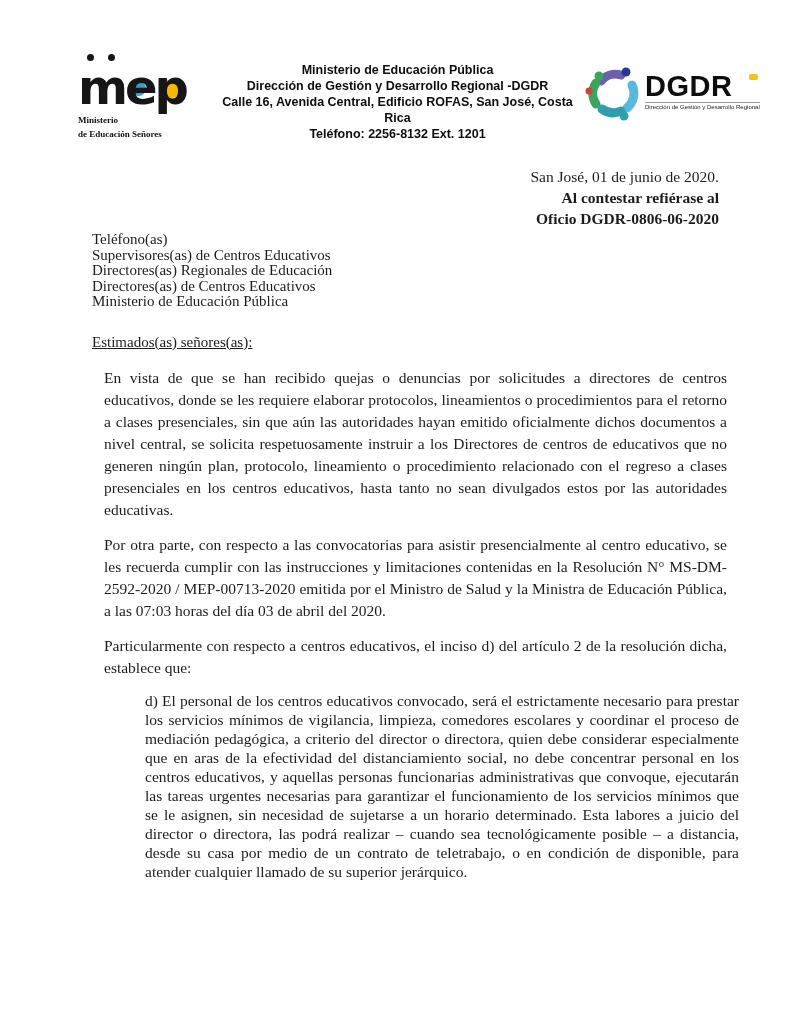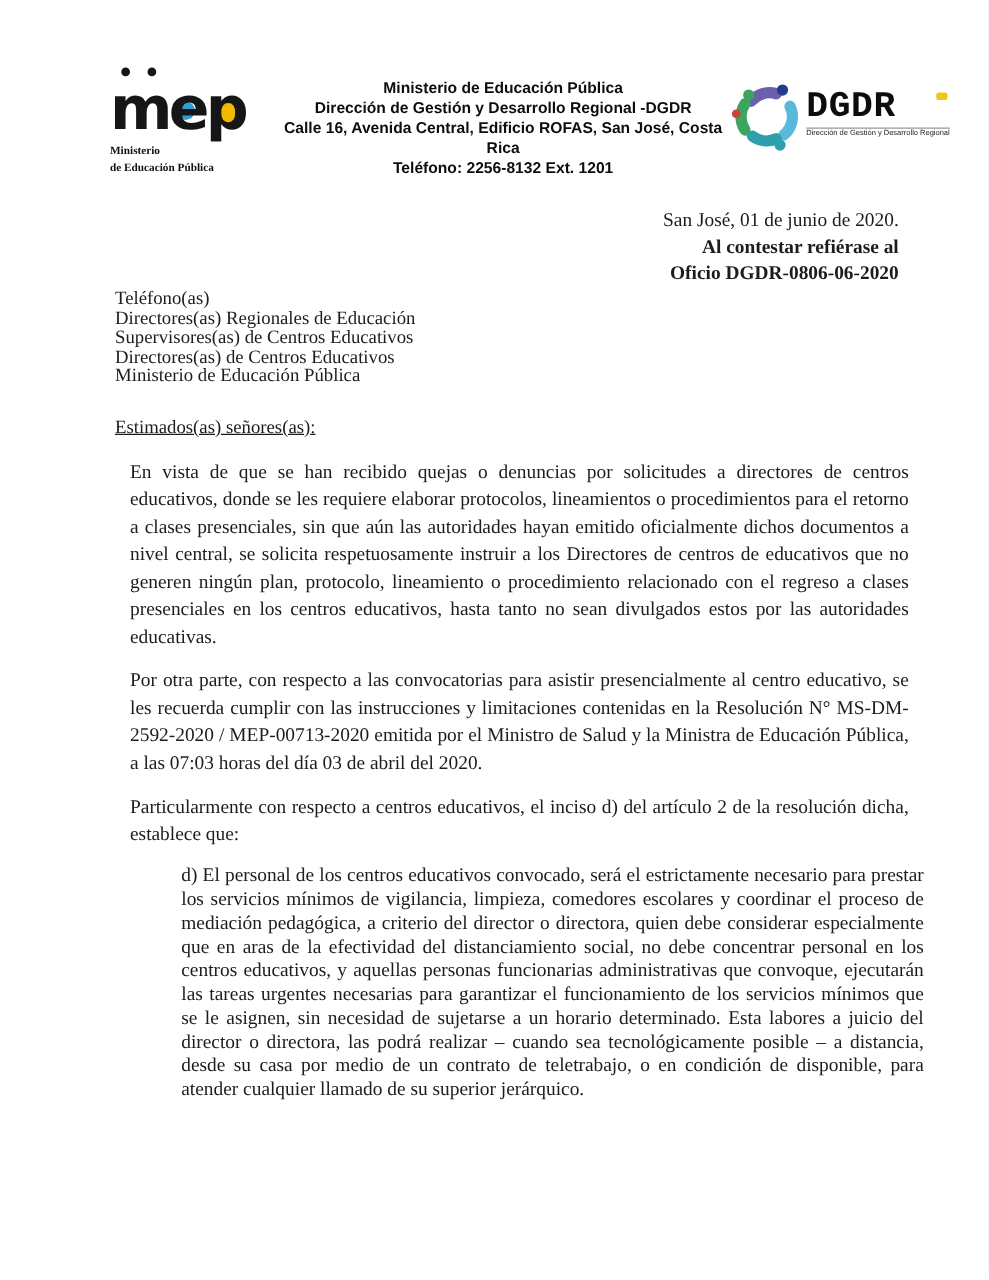--- a/index.html
+++ b/index.html
@@ -8,21 +8,21 @@
     position:relative;box-sizing:border-box;
     font-family:"Liberation Serif",serif;color:#1c1c1c;
     overflow:hidden;
   }
   
   .letterhead{
     display:flex;align-items:flex-start;
     padding:54px 56px 0 78px;box-sizing:border-box;
   }
   
-  .mep-logo{width:132px;flex:0 0 auto;margin-left:10px;}
+  .mep-logo{width:132px;flex:0 0 auto;}
   .mep-word{position:relative;width:118px;height:58px;}
   .mep-dot{position:absolute;width:7px;height:7px;border-radius:50%;background:#161616;top:0;z-index:2;}
   .mep-dot.d1{left:9px;}
   .mep-dot.d2{left:30px;}
   .mep-counter{position:absolute;border-radius:50%;z-index:1;}
   .mep-counter.blue{width:15px;height:15px;background:#2f9ed0;left:53px;top:27px;}
   .mep-counter.yellow{width:19px;height:19px;background:#f3b900;left:84px;top:25px;}
   .mep-text{
     position:absolute;left:0;top:9px;z-index:2;
     font-family:"DejaVu Sans",sans-serif;font-weight:700;
@@ -37,21 +37,21 @@
     flex:1;text-align:center;padding-top:8px;
     font-family:"Liberation Sans",sans-serif;font-weight:bold;
     font-size:12.5px;line-height:16px;color:#0d0d0d;
   }
   
   .dgdr-logo{flex:0 0 auto;width:150px;display:flex;align-items:center;padding-top:6px;}
   .dgdr-emblem{flex:0 0 auto;}
   .dgdr-right{margin-left:2px;}
   .dgdr-acronym{
     position:relative;
-    font-family:Liberation Mono, monospace;font-weight:bold;
+    font-family:Liberation Sans, sans-serif;font-weight:bold;
     font-size:29px;line-height:30px;letter-spacing:0.5px;color:#0d0d0d;
   }
   .r-accent{position:absolute;right:2px;top:3px;width:9px;height:6px;background:#f0c419;border-radius:2px;z-index:2;}
   .dgdr-tagline{
     font-family:"Liberation Sans",sans-serif;font-size:6px;line-height:7px;
     color:#222;white-space:nowrap;margin-top:1px;border-top:1px solid #999;padding-top:1px;
   }
   
   .content{padding:0 52px 0 92px;box-sizing:border-box;}
   .ref-block{
@@ -81,21 +81,21 @@
 
     <div class="mep-logo">
       <div class="mep-word">
         <span class="mep-dot d1"></span>
         <span class="mep-dot d2"></span>
         <span class="mep-counter blue"></span>
         <span class="mep-counter yellow"></span>
         <span class="mep-text">mep</span>
       </div>
       <div class="mep-sub">Ministerio</div>
-      <div class="mep-sub">de Educación Pública</div>
+      <div class="mep-sub">de Educación Señores</div>
     </div>
 
     <div class="head-center">
       <div>Ministerio de Educación Pública</div>
       <div>Dirección de Gestión y Desarrollo Regional -DGDR</div>
       <div>Calle 16, Avenida Central, Edificio ROFAS, San José, Costa Rica</div>
       <div>Teléfono: 2256-8132 Ext. 1201</div>
     </div>
 
     <div class="dgdr-logo">
@@ -123,22 +123,22 @@
   <main class="content">
 
     <div class="ref-block">
       <div>San José, 01 de junio de 2020.</div>
       <div class="ref-bold">Al contestar refiérase al</div>
       <div class="ref-bold">Oficio DGDR-0806-06-2020</div>
     </div>
 
     <div class="recipients">
       <div>Teléfono(as)</div>
+      <div>Supervisores(as) de Centros Educativos</div>
       <div>Directores(as) Regionales de Educación</div>
-      <div>Supervisores(as) de Centros Educativos</div>
       <div>Directores(as) de Centros Educativos</div>
       <div>Ministerio de Educación Pública</div>
     </div>
 
     <div class="salutation">Estimados(as) señores(as):</div>
 
     <p class="para p1">En vista de que se han recibido quejas o denuncias por solicitudes a directores de centros educativos, donde se les requiere elaborar protocolos, lineamientos o procedimientos para el retorno a clases presenciales, sin que aún las autoridades hayan emitido oficialmente dichos documentos a nivel central, se solicita respetuosamente instruir a los Directores de centros de educativos que no generen ningún plan, protocolo, lineamiento o procedimiento relacionado con el regreso a clases presenciales en los centros educativos, hasta tanto no sean divulgados estos por las autoridades educativas.</p>
     <p class="para p2">Por otra parte, con respecto a las convocatorias para asistir presencialmente al centro educativo, se les recuerda cumplir con las instrucciones y limitaciones contenidas en la Resolución N° MS-DM-2592-2020 / MEP-00713-2020 emitida por el Ministro de Salud y  la Ministra de Educación Pública, a las 07:03 horas del día 03 de abril del 2020.</p>
     <p class="para p3">Particularmente con respecto a centros educativos, el inciso d) del artículo 2 de la resolución dicha, establece que:</p>
 

